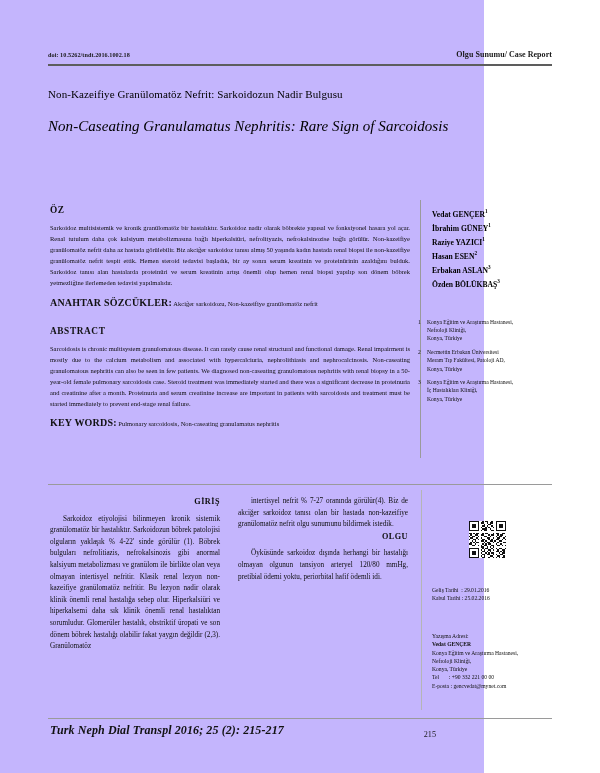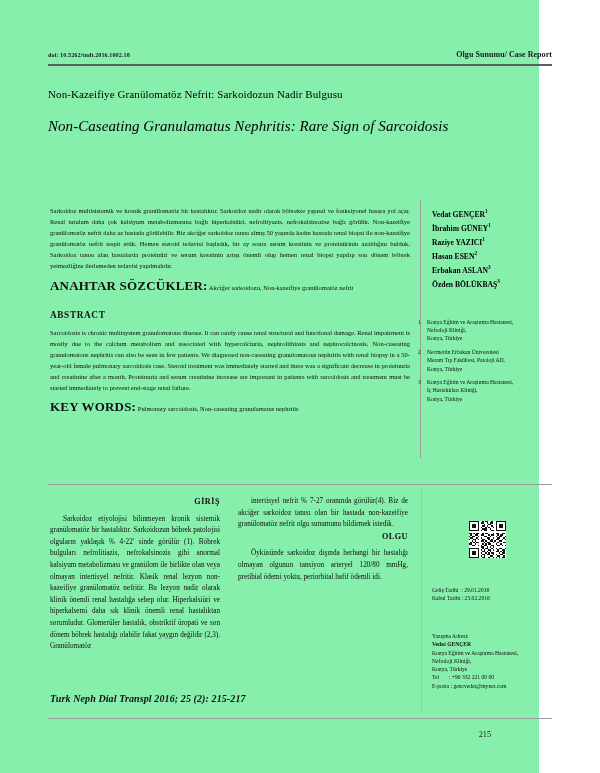--- a/index.html
+++ b/index.html
@@ -11,22 +11,22 @@
     width: 600px;
     height: 773px;
     font-family: "Liberation Serif", serif;
     color: #111111;
     position: relative;
     overflow: hidden;
   }
   .page {
     position: absolute;
     left: 0; top: 0;
-    width: 539px; height: 773px;
-    background: #86efac;
+    width: 484px; height: 773px;
+    background: #c4b5fd;
   }
 
   
   .header-row {
     position: absolute;
     left: 48px; top: 50px;
     width: 504px;
     display: flex;
     justify-content: space-between;
     align-items: baseline;
@@ -83,21 +83,21 @@
     text-align: justify;
     margin: 0;
     color: #0d0d0d;
   }
   .kw {
     font-size: 6.5px;
     line-height: 10px;
     margin: 9px 0 0 0;
     text-align: left;
   }
-  .kw b { font-size: 13px; letter-spacing: 0.2px; text-align: center; }
+  .kw b { font-size: 10px; letter-spacing: 0.2px; text-align: center; }
   .gap-lg { height: 17px; }
 
   .vdivider {
     position: absolute;
     left: 420px; top: 200px;
     width: 1px; height: 258px;
     background: #9a9a9a;
   }
 
   
@@ -196,22 +196,22 @@
 
   
   .footer-rule {
     position: absolute;
     left: 48px; top: 718px;
     width: 504px; height: 1px;
     background: #9a9a9a;
   }
   .footer-cite {
     position: absolute;
-    left: 50px; top: 693px;
-    font-size: 10px;
+    left: 50px; top: 723px;
+    font-size: 12px;
     font-style: italic;
     font-weight: bold;
     letter-spacing: 0.1px;
   }
   .footer-page {
     position: absolute;
     right: 48px; top: 730px;
     font-size: 8.2px;
     color: #1a1a1a;
   }
@@ -224,20 +224,21 @@
   <div class="header-row">
     <span class="header-doi">doi: 10.5262/tndt.2016.1002.18</span>
     <span class="header-type">Olgu Sunumu/ Case Report</span>
   </div>
   <div class="header-rule"></div>
 
   <div class="title-tr">Non-Kazeifiye Granülomatöz Nefrit: Sarkoidozun Nadir Bulgusu</div>
   <div class="title-en">Non-Caseating Granulamatus Nephritis: Rare Sign of Sarcoidosis</div>
 
   <div class="abstract-col">
+    <div class="sec-head">ÖZ</div>
     <p class="abs-para">Sarkoidoz multisistemik ve kronik granülomatöz bir hastalıktır. Sarkoidoz nadir olarak böbrekte yapısal ve fonksiyonel hasara yol açar. Renal tutulum daha çok kalsiyum metabolizmasına bağlı hiperkalsiüri, nefrolityazis, nefrokalsinozise bağlı görülür. Non-kazeifiye granülomatöz nefrit daha az hastada görülebilir. Biz akciğer sarkoidoz tanısı almış 50 yaşında kadın hastada renal biopsi ile non-kazeifiye granülomatöz nefrit tespit ettik. Hemen steroid tedavisi başladık, bir ay sonra serum kreatinin ve proteinürinin azaldığını bulduk. Sarkoidoz tanısı alan hastalarda proteinüri ve serum kreatinin artışı önemli olup hemen renal biopsi yapılıp son dönem böbrek yetmezliğine ilerlemeden tedavisi yapılmalıdır.</p>
     <p class="kw"><b>ANAHTAR SÖZCÜKLER:</b> <span>Akciğer sarkoidozu, Non-kazeifiye granülomatöz nefrit</span></p>
     <div class="gap-lg"></div>
     <div class="sec-head">ABSTRACT</div>
     <p class="abs-para">Sarcoidosis is chronic multisystem granulomatous disease. It can rarely cause renal structural and functional damage. Renal impairment is mostly due to the calcium metabolism and associated with hypercalciuria, nephrolithiasis and nephrocalcinosis. Non-caseating granulomatous nephritis can also be seen in few patients. We diagnosed non-caseating granulomatous nephritis with renal biopsy in a 50-year-old female pulmonary sarcoidosis case. Steroid treatment was immediately started and there was a significant decrease in proteinuria and creatinine after a month. Proteinuria and serum creatinine increase are important in patients with sarcoidosis and treatment must be started immediately to prevent end-stage renal failure.</p>
     <p class="kw"><b>KEY WORDS:</b> <span>Pulmonary sarcoidosis, Non-caseating granulamatus nephritis</span></p>
   </div>
 
   <div class="vdivider"></div>
 

